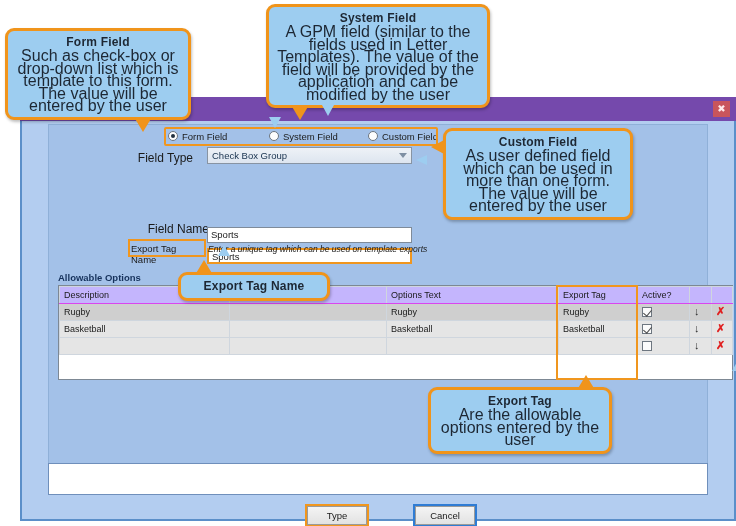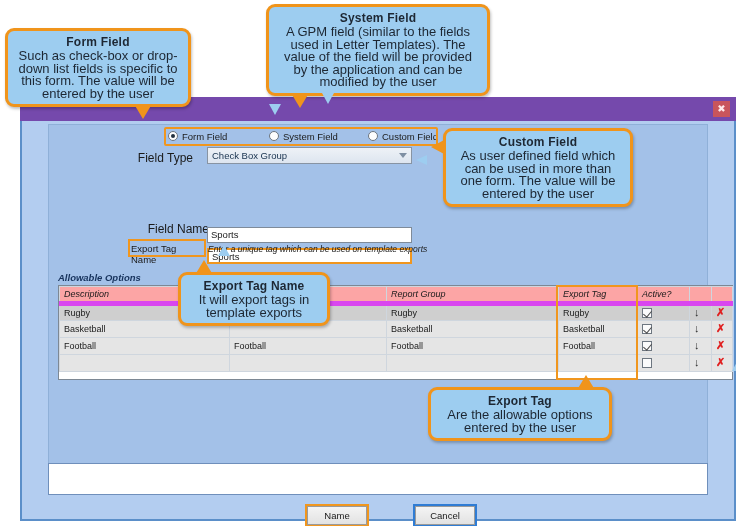--- a/index.html
+++ b/index.html
@@ -101,35 +101,35 @@
     left:128px;top:239px;width:78px;height:18px;
     border:2px solid #f0961e;box-sizing:border-box;pointer-events:none;
   }
   #export-tag-name-input{left:207px;top:240px;width:205px;height:16px;border:2px solid #f0961e;}
   #hint-text{
     left:208px;top:244px;width:300px;
     font-size:8.5px;font-style:italic;color:#1b1b1b;white-space:nowrap;
   }
 
   
-  #allowable-label{left:58px;top:272px;font-size:9.5px;font-weight:bold;color:#16325c;font-style:italic;}
+  #allowable-label{left:58px;top:272px;font-size:9.5px;font-weight:bold;color:#16325c;}
   #grid{
     left:58px;top:285px;width:675px;height:95px;
     background:#ffffff;border:1px solid #7d8894;box-sizing:border-box;
   }
   table.grid-table{border-collapse:collapse;width:100%;table-layout:fixed;font-size:9px;}
   table.grid-table th,table.grid-table td{
     border:1px solid #cfd6de;
     padding:1px 4px;height:17px;
     color:#1a1a1a;font-weight:normal;text-align:left;
     overflow:hidden;white-space:nowrap;
     background:#e5e5e5;
     box-sizing:border-box;
   }
-  table.grid-table th{background:#fca5a5;border-bottom:5px solid #d946ef;font-style:italic;}
+  table.grid-table th{background:#c4b5fd;border-bottom:1px solid #d946ef;}
   tr.selected td{background:#cfcfcf;}
   td.center{text-align:center;}
   .cbx{
     display:inline-block;width:10px;height:10px;
     border:1px solid #6d7680;background:#fbfbfb;
     position:relative;box-sizing:border-box;vertical-align:-1px;
   }
   .cbx.on:after{
     content:"";position:absolute;left:2px;top:0px;width:4px;height:7px;
     border-right:1.6px solid #4a4a4a;border-bottom:1.6px solid #4a4a4a;
@@ -159,21 +159,21 @@
     background:#9dcdf0;
     border:3px solid #f0941b;
     border-radius:9px;
     color:#1d2733;
     text-align:center;
     box-sizing:border-box;
     padding:4px 7px;
     box-shadow:1px 2px 3px rgba(0,0,0,.25);
   }
   .callout .ctitle{font-weight:bold;font-size:12px;display:block;margin-bottom:1px;letter-spacing:.2px;}
-  .callout .ctext{font-size:13px;line-height:12.5px;display:block;}
+  .callout .ctext{font-size:16px;line-height:12.5px;display:block;}
   .tail{position:absolute;width:0;height:0;}
   .tail-b{
     border-left:9px solid transparent;border-right:9px solid transparent;
     border-top:15px solid #f0941b;
   }
   .tail-b-in{
     border-left:6px solid transparent;border-right:6px solid transparent;
     border-top:11px solid #9dcdf0;left:3px;top:-15px;
   }
   .tail-t{
@@ -255,21 +255,21 @@
         <col style="width:172px">
       <col style="width:79px">
         <col style="width:52px">
         <col style="width:22px">
         <col style="width:21px">
     </colgroup>
     <thead>
       <tr>
         <th>Description</th>
         <th></th>
-        <th>Report Group</th>
+        <th>Options Text</th>
         <th>Export Tag</th>
         <th>Active?</th>
         <th></th>
         <th></th>
       </tr>
     </thead>
     <tbody id="grid-body">
         <tr class="selected">
           <td>Rugby</td>
           <td></td>
@@ -282,48 +282,39 @@
         <tr>
           <td>Basketball</td>
           <td></td>
           <td>Basketball</td>
           <td>Basketball</td>
           <td class="center"><span class="cbx on"></span></td>
           <td class="center"><span class="arrow-ic">↓</span></td>
           <td class="center"><span class="del-ic">✗</span></td>
         </tr>
         <tr>
-          <td>Football</td>
-          <td>Football</td>
-          <td>Football</td>
-          <td>Football</td>
-          <td class="center"><span class="cbx on"></span></td>
-          <td class="center"><span class="arrow-ic">↓</span></td>
-          <td class="center"><span class="del-ic">✗</span></td>
-        </tr>
-        <tr>
           <td></td>
           <td></td>
           <td></td>
           <td></td>
           <td class="center"><span class="cbx"></span></td>
           <td class="center"><span class="arrow-ic">↓</span></td>
           <td class="center"><span class="del-ic">✗</span></td>
         </tr>
       </tbody>
   </table>
 </div>
 <div class="abs" id="export-tag-col-hl"></div>
 
-<div class="abs btn" id="save-button">Name</div>
+<div class="abs btn" id="save-button">Type</div>
 <div class="abs btn" id="cancel-button">Cancel</div>
 
 <div class="abs callout" id="callout-form-field">
   <span class="ctitle">Form Field</span>
-  <span class="ctext">Such as check-box or drop-down list fields is specific to this form. The value will be entered by the user</span>
+  <span class="ctext">Such as check-box or drop-down list which is template to this form. The value will be entered by the user</span>
   <span class="tail tail-b">
       <span class="tail tail-b-in"></span>
     </span>
 </div>
 
 <div class="abs callout" id="callout-system-field">
   <span class="ctitle">System Field</span>
   <span class="ctext">A GPM field (similar to the fields used in Letter Templates). The value of the field will be provided by the application and can be modified by the user</span>
   <span class="tail tail-b">
       <span class="tail tail-b-in"></span>
@@ -333,21 +324,20 @@
 <div class="abs callout" id="callout-custom-field">
   <span class="ctitle">Custom  Field</span>
   <span class="ctext">As user defined field which can be used in more than one form. The value will be entered by the user</span>
   <span class="tail tail-l">
       <span class="tail tail-l-in"></span>
     </span>
 </div>
 
 <div class="abs callout" id="callout-export-tag-name">
   <span class="ctitle">Export Tag Name</span>
-  <span class="ctext">It will export tags in template exports</span>
   <span class="tail tail-t">
       <span class="tail tail-t-in"></span>
     </span>
 </div>
 
 <div class="abs callout" id="callout-export-tag">
   <span class="ctitle">Export Tag</span>
   <span class="ctext">Are the allowable options entered by the user</span>
   <span class="tail tail-t">
       <span class="tail tail-t-in"></span>

